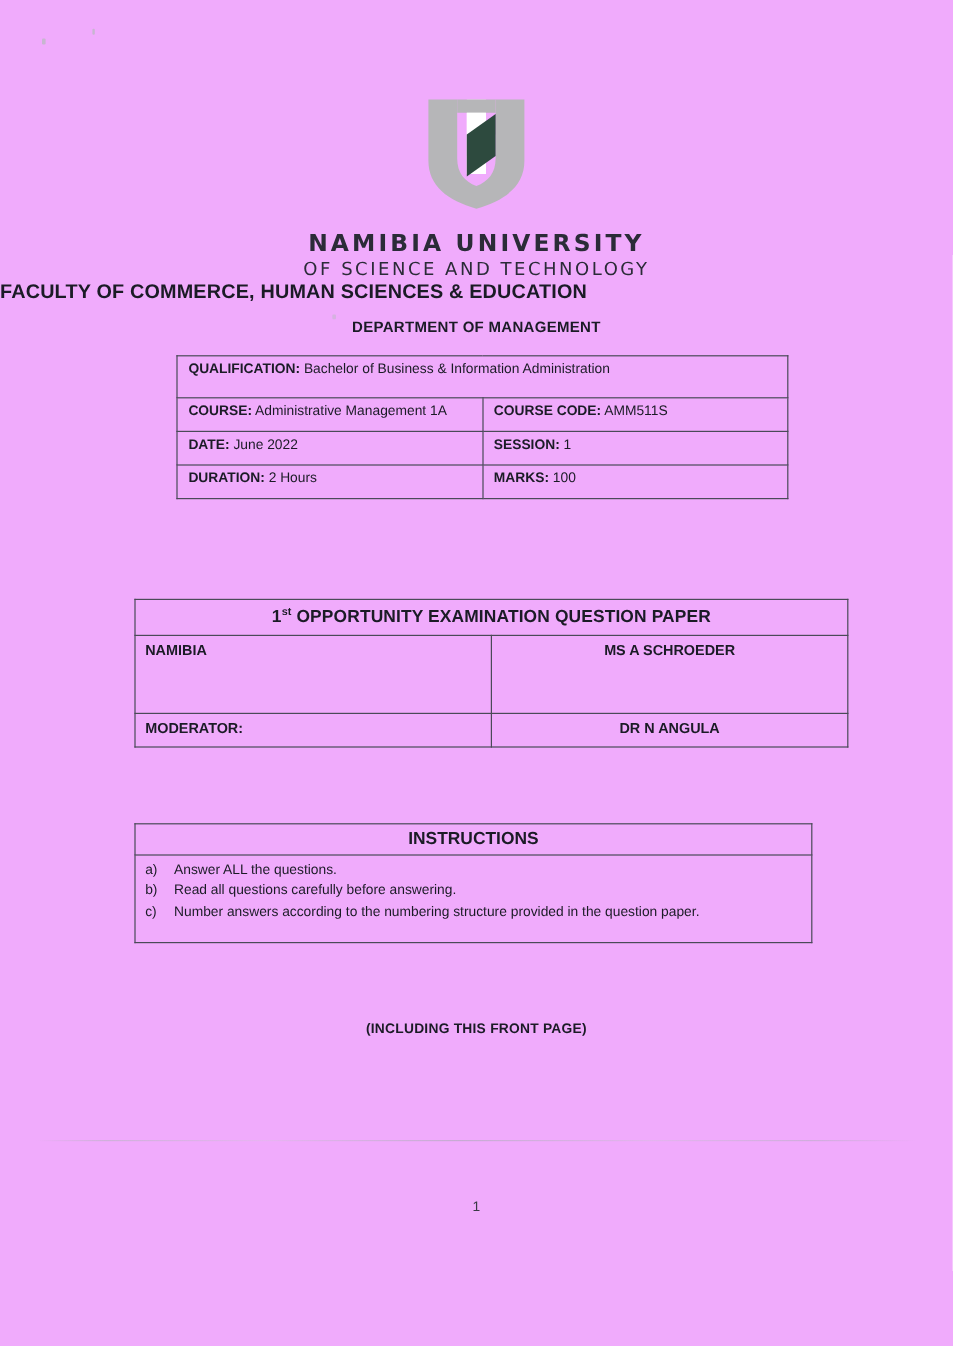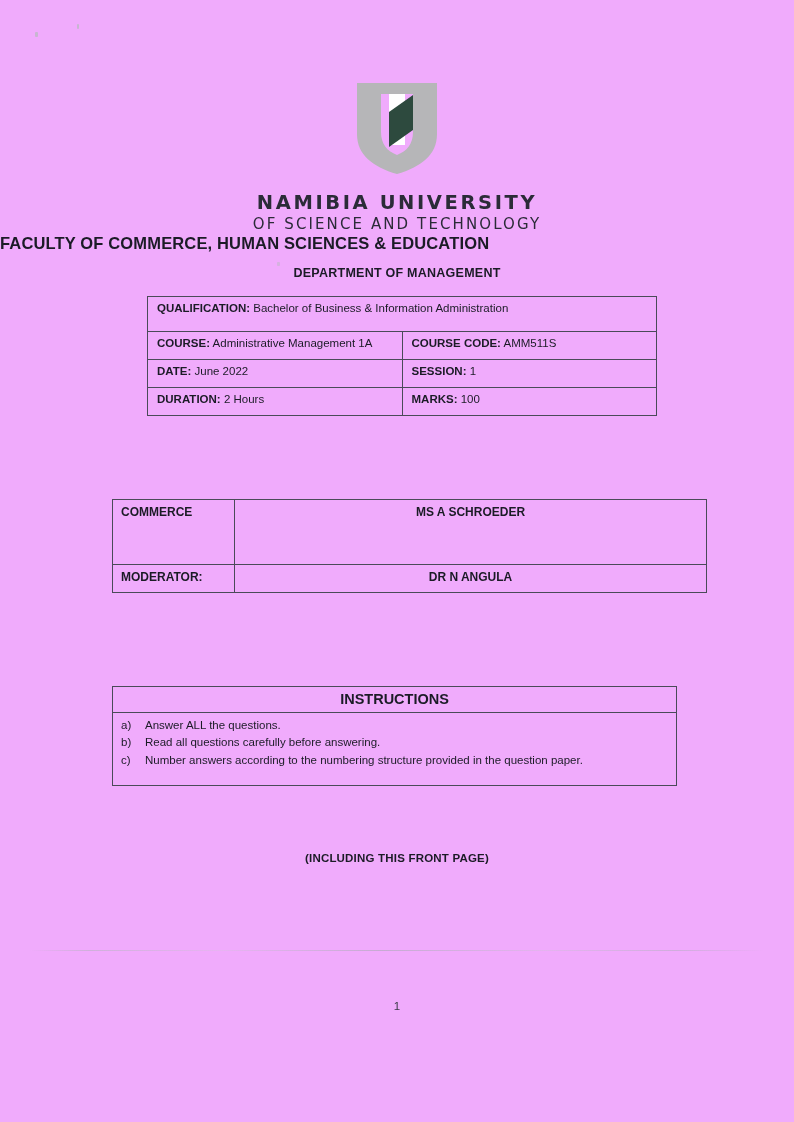--- a/index.html
+++ b/index.html
@@ -286,22 +286,25 @@
         <td class="c2">
           <span class="lbl">MARKS:</span>
           <span>100</span>
         </td>
       </tr>
     </tbody>
   </table>
 
   <table class="doc-table" id="exam-paper-table">
     <tbody>
+      <tr>
+        <td class="title-cell" colspan="2"><span>1</span><sup class="ord">st</sup><span> OPPORTUNITY EXAMINATION QUESTION PAPER</span></td>
+      </tr>
       <tr class="examiner-row">
-        <td class="role-cell">COMMERCE</td>
+        <td class="role-cell">NAMIBIA</td>
         <td class="person-cell">MS A SCHROEDER</td>
       </tr>
       <tr class="moderator-row">
         <td class="role-cell">MODERATOR:</td>
         <td class="person-cell">DR N ANGULA</td>
       </tr>
     </tbody>
   </table>
 
   <table class="doc-table" id="instructions-table">

